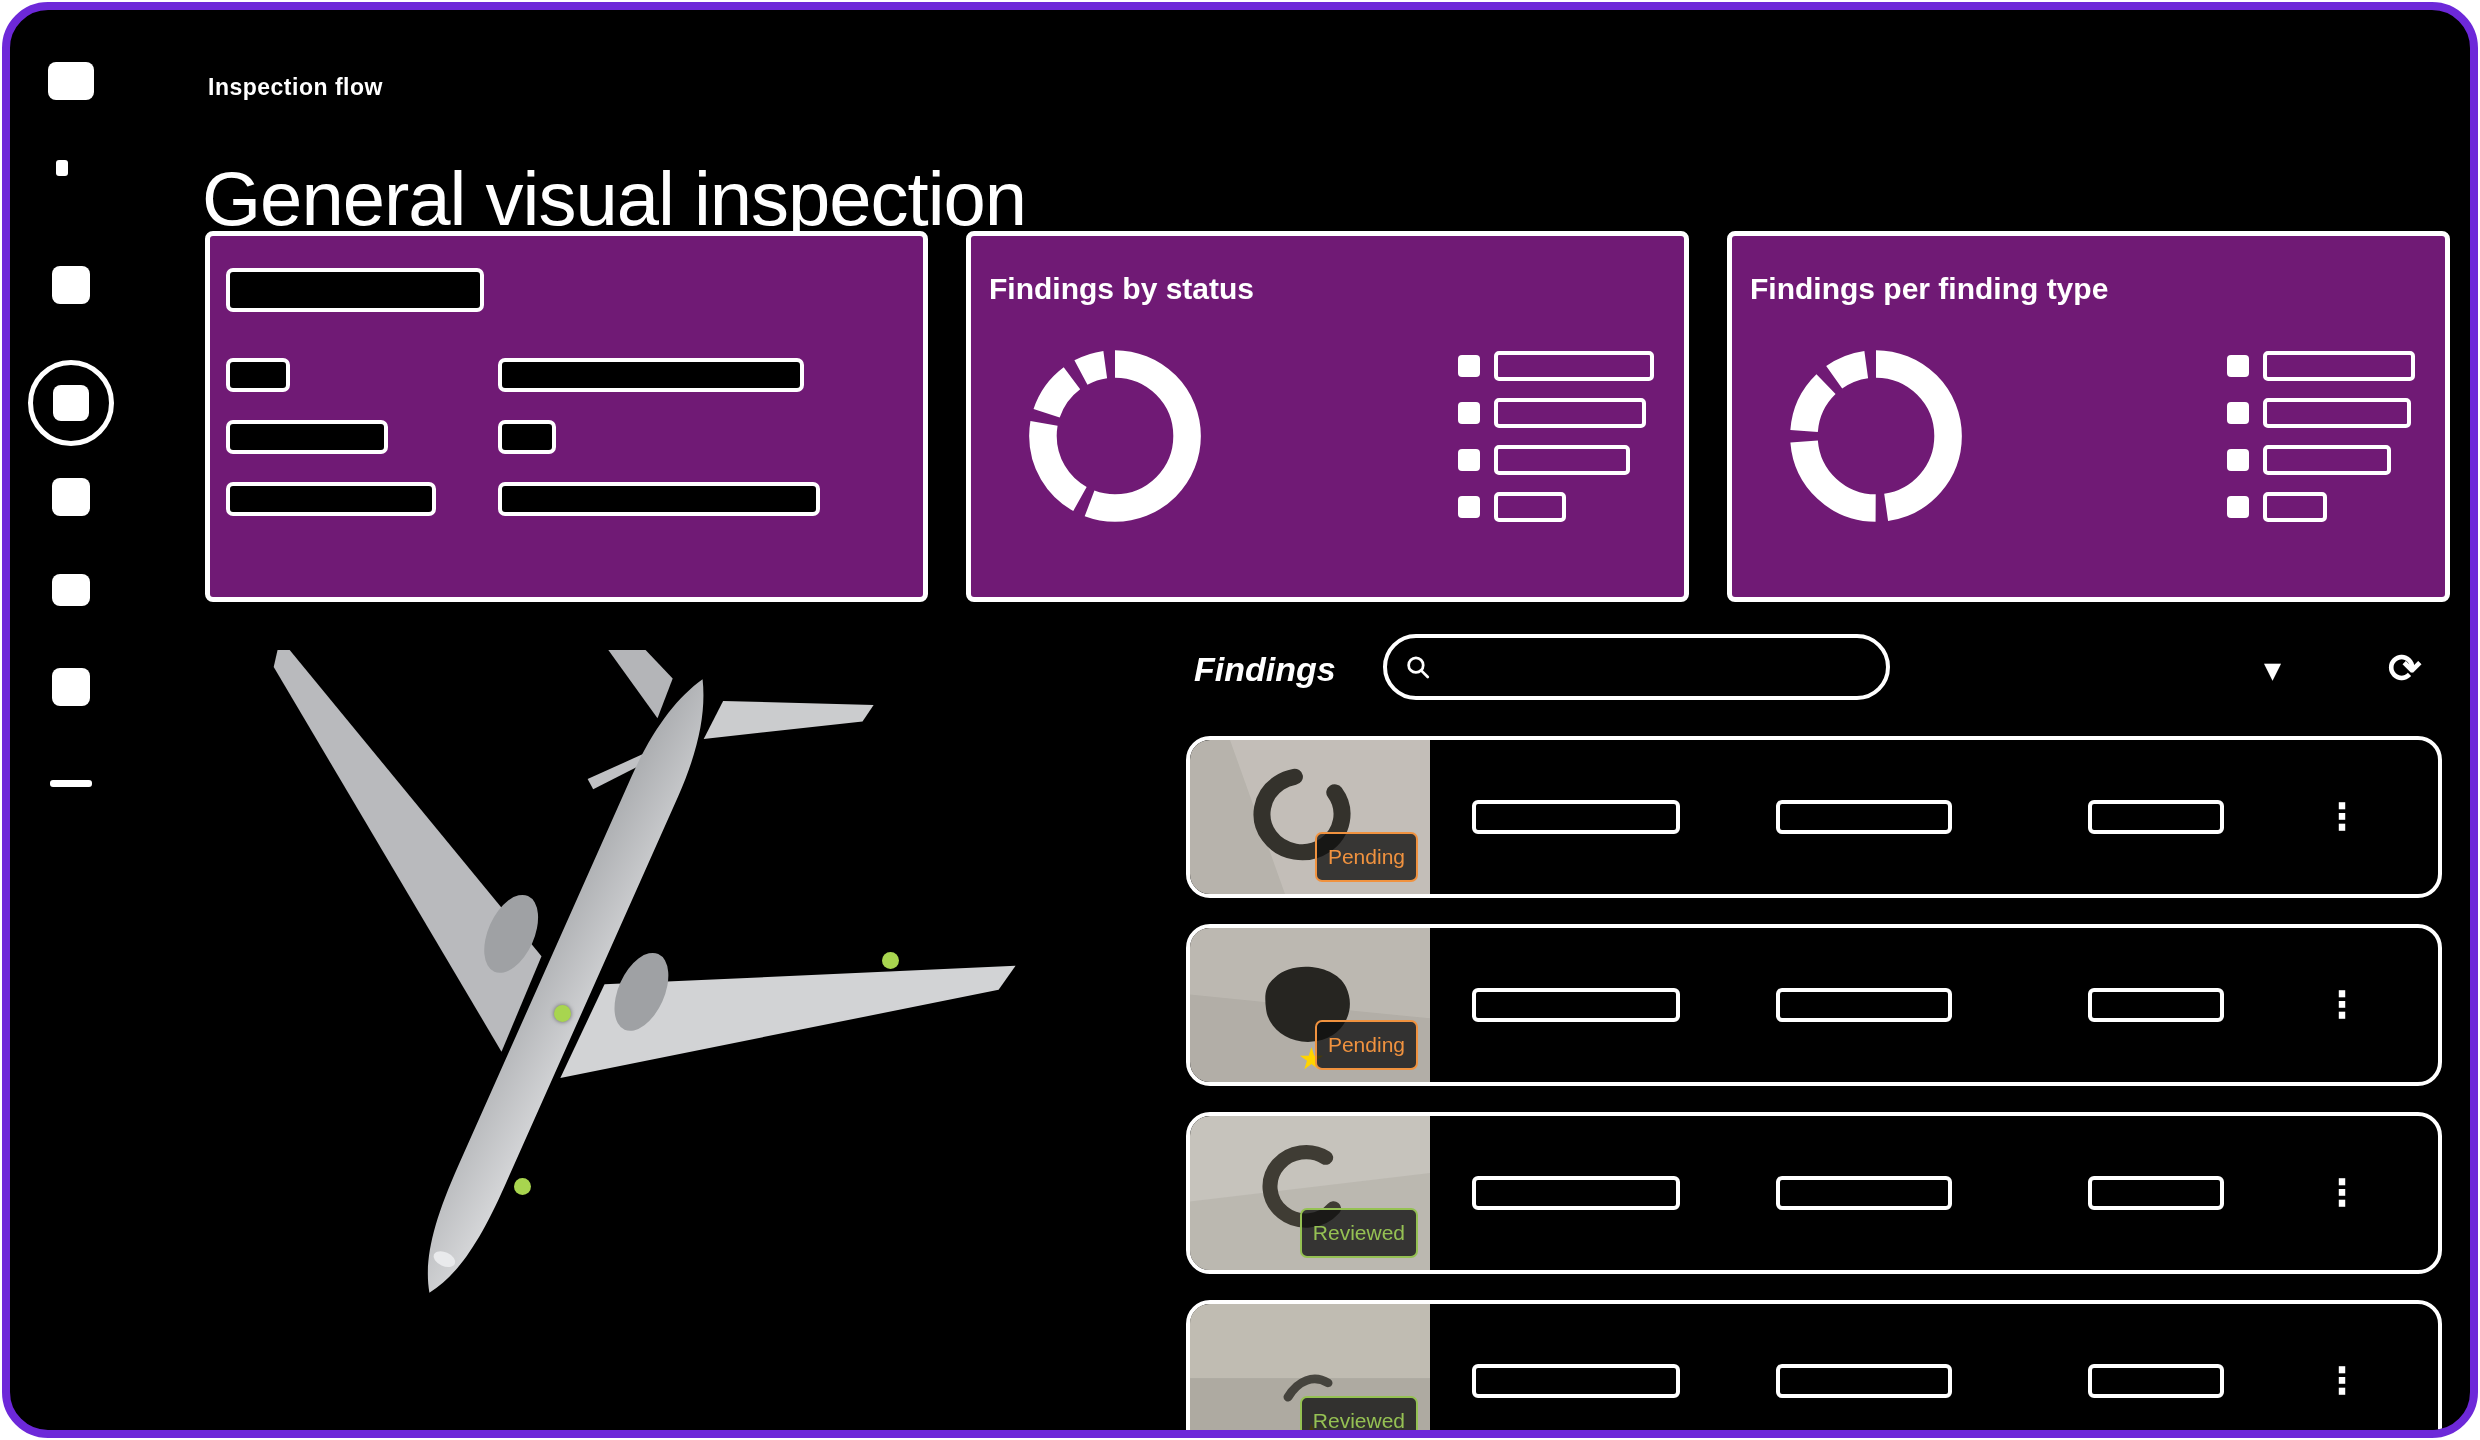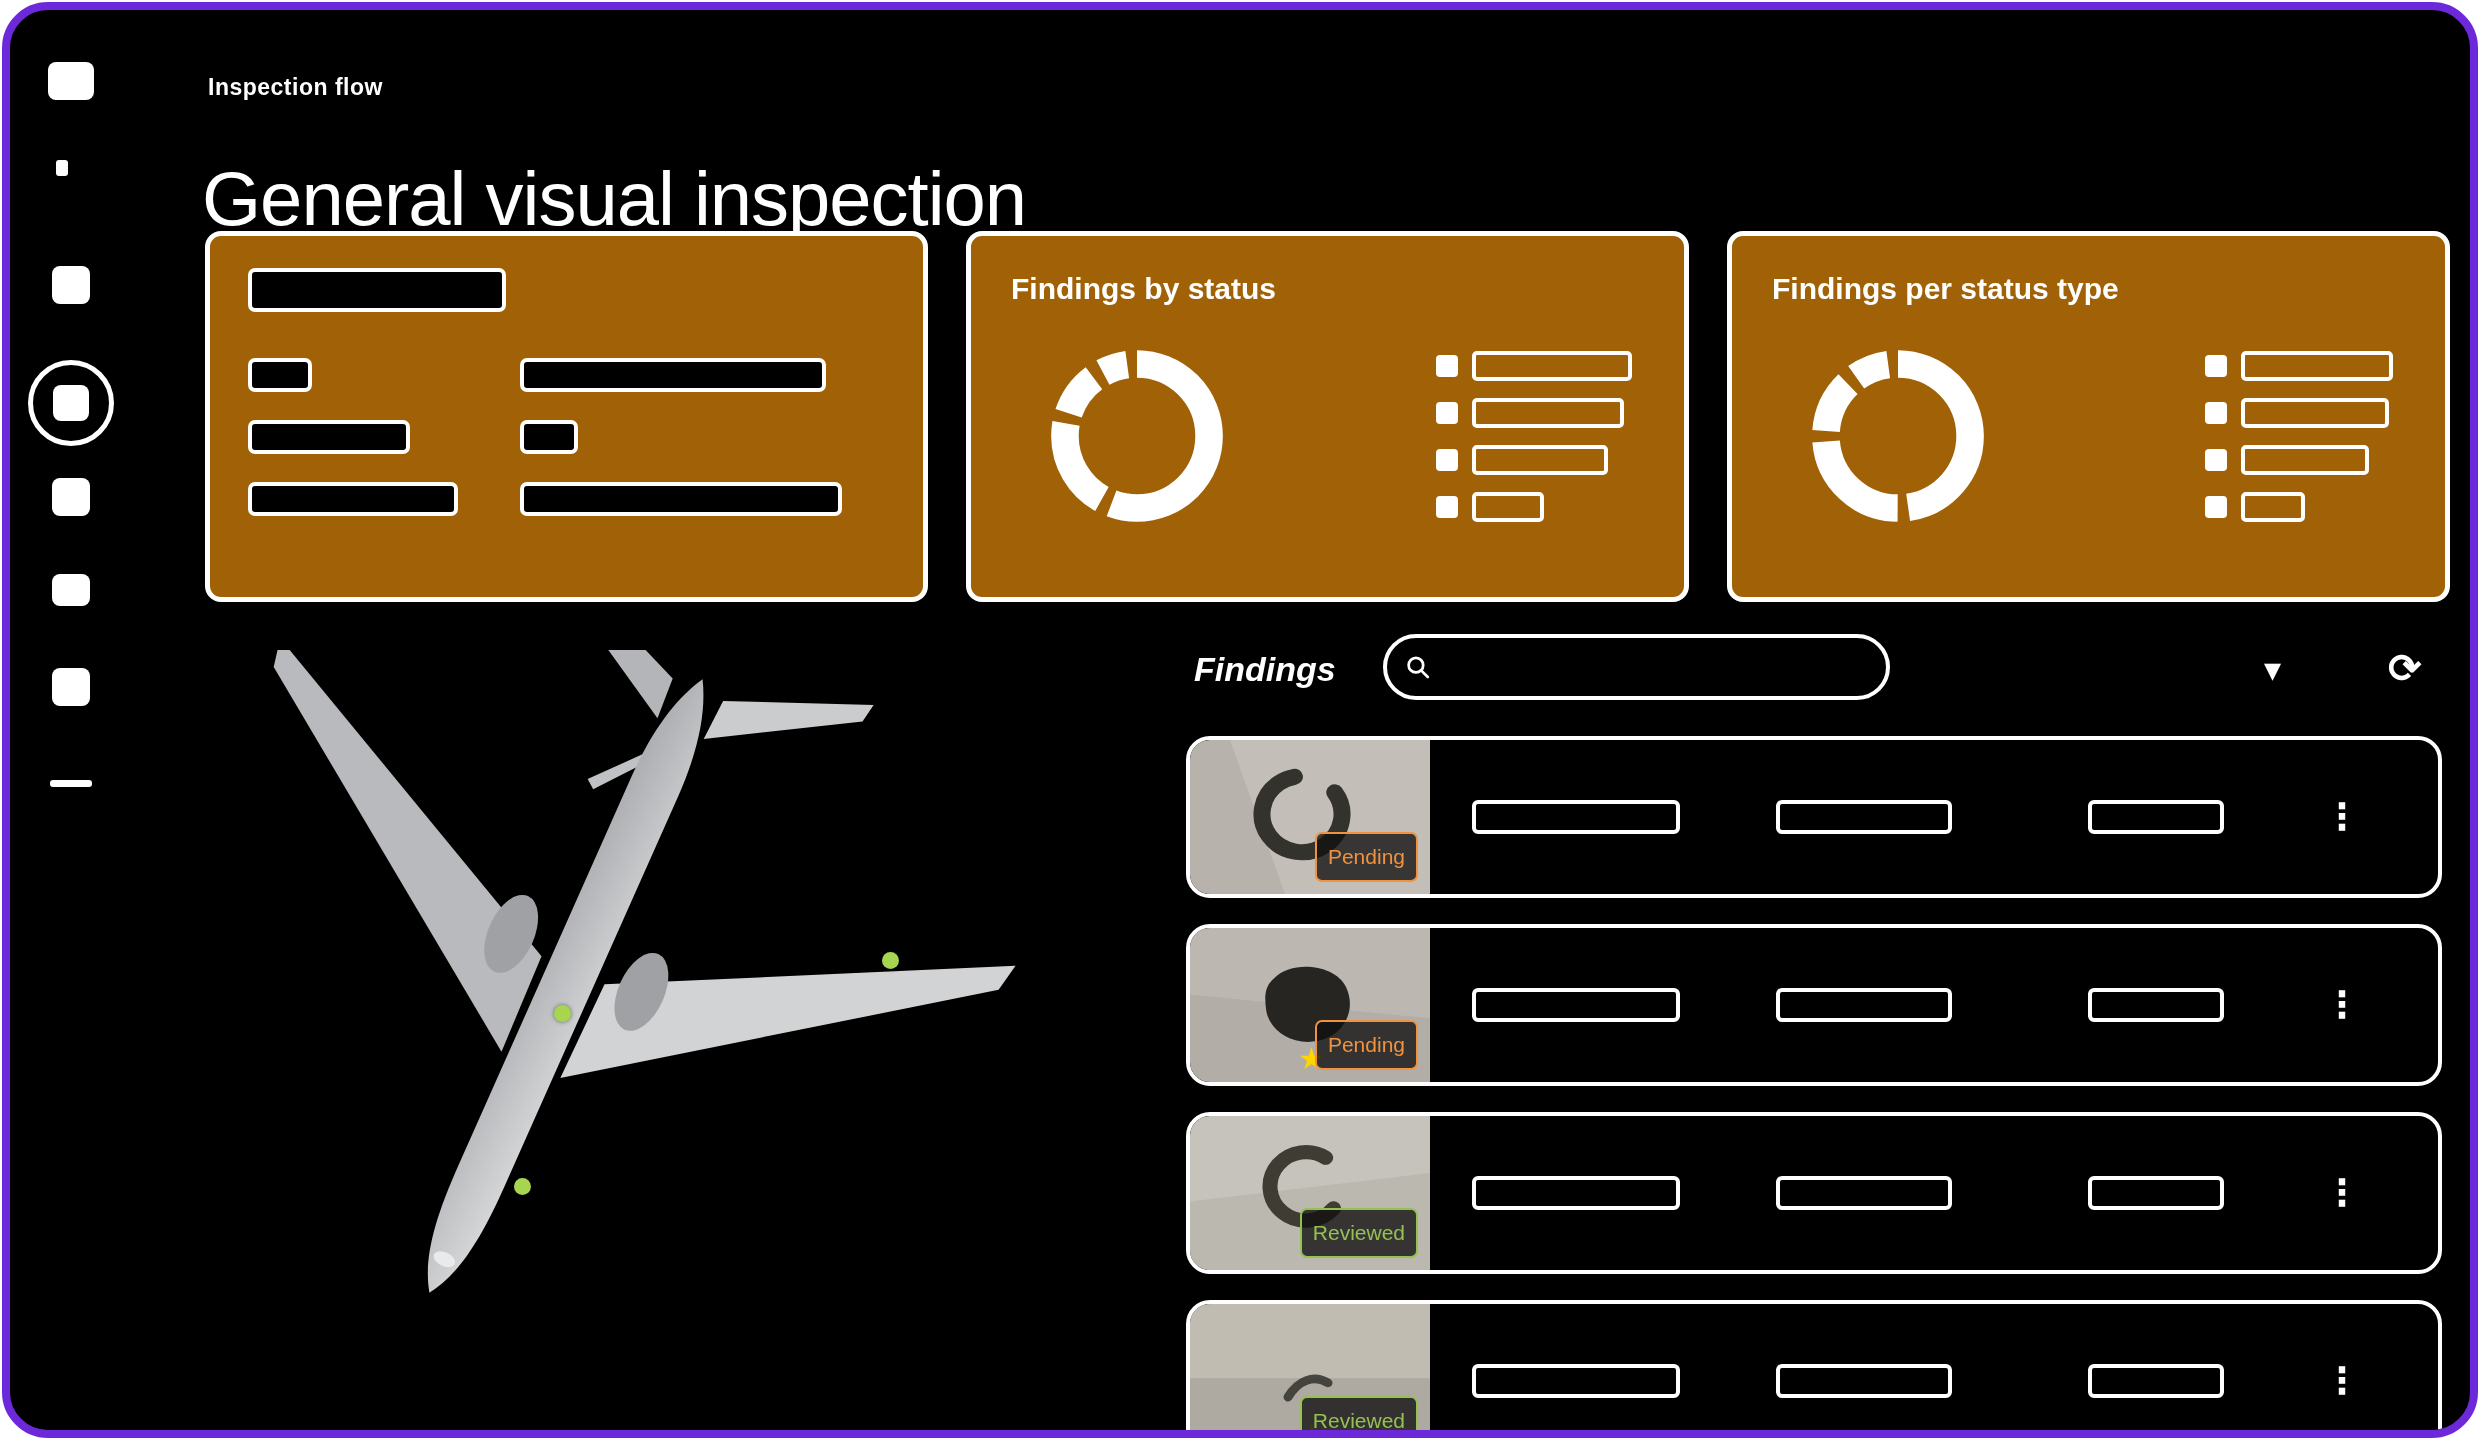--- a/index.html
+++ b/index.html
@@ -16,21 +16,21 @@
             box-sizing:border-box;display:flex;align-items:center;justify-content:center;}
   .nav-ring .inner{width:36px;height:36px;background:#fff;border-radius:8px;}
   .nav-divider{position:absolute;left:40px;top:770px;width:42px;height:7px;background:#fff;border-radius:3px;}
 
   
   .breadcrumb{position:absolute;left:198px;top:64px;font-size:23px;font-weight:700;letter-spacing:.5px;}
   .page-title{position:absolute;left:192px;top:94px;font-size:76px;font-weight:400;letter-spacing:-1px;}
 
   
   .cards-row{position:absolute;left:195px;top:221px;width:2245px;height:371px;display:flex;gap:38px;}
-  .card{flex:1;border:5px solid #fff;border-radius:16px;box-sizing:border-box;padding:32px 38px;position:relative;background:#a16207;}
+  .card{flex:1;border:5px solid #fff;border-radius:8px;box-sizing:border-box;padding:32px 16px;position:relative;background:#701a75;}
   .rbox{border:4px solid #fff;border-radius:7px;background:#000;box-sizing:border-box;}
   .details-header{width:258px;height:44px;}
   .details-grid{display:grid;grid-template-columns:272px auto;row-gap:28px;margin-top:46px;}
   .details-grid .rbox{height:34px;}
   .card-title{font-size:30px;font-weight:800;margin:4px 0 24px 2px;}
   .chart-body{display:flex;align-items:center;}
   .donut{width:212px;height:212px;margin-left:22px;}
   .legend{margin-left:auto;margin-right:14px;display:flex;flex-direction:column;gap:17px;}
   .legend-row{display:flex;align-items:center;gap:14px;}
   .legend-sq{width:22px;height:22px;background:#fff;border-radius:4px;flex:0 0 auto;}
@@ -128,21 +128,21 @@
           </div>
           <div class="legend-row">
             <span class="legend-sq"></span>
             <span class="lbar" style="width:72px"></span>
           </div>
         </div>
       </div>
     </section>
 
     <section class="card">
-      <div class="card-title">Findings per status type</div>
+      <div class="card-title">Findings per finding type</div>
       <div class="chart-body">
         <svg class="donut" viewBox="0 0 100 100">
             <circle cx="50" cy="50" r="34" style="fill:none;stroke:#fff;stroke-width:13;stroke-dasharray:101.81415022205297 111.81415022205297;stroke-dashoffset:0;transform:rotate(-90deg);transform-origin:50px 50px;"></circle>
             <circle cx="50" cy="50" r="34" style="fill:none;stroke:#fff;stroke-width:13;stroke-dasharray:50.54335811546755 163.0849423286384;stroke-dashoffset:-106.81415022205297;transform:rotate(-90deg);transform-origin:50px 50px;"></circle>
             <circle cx="50" cy="50" r="34" style="fill:none;stroke:#fff;stroke-width:13;stroke-dasharray:24.907962062174835 188.7203383819311;stroke-dashoffset:-162.35750833752053;transform:rotate(-90deg);transform-origin:50px 50px;"></circle>
             <circle cx="50" cy="50" r="34" style="fill:none;stroke:#fff;stroke-width:13;stroke-dasharray:16.362830044410597 197.26547039969535;stroke-dashoffset:-192.26547039969537;transform:rotate(-90deg);transform-origin:50px 50px;"></circle>
           </svg>
         <div class="legend">
           <div class="legend-row">
             <span class="legend-sq"></span>

